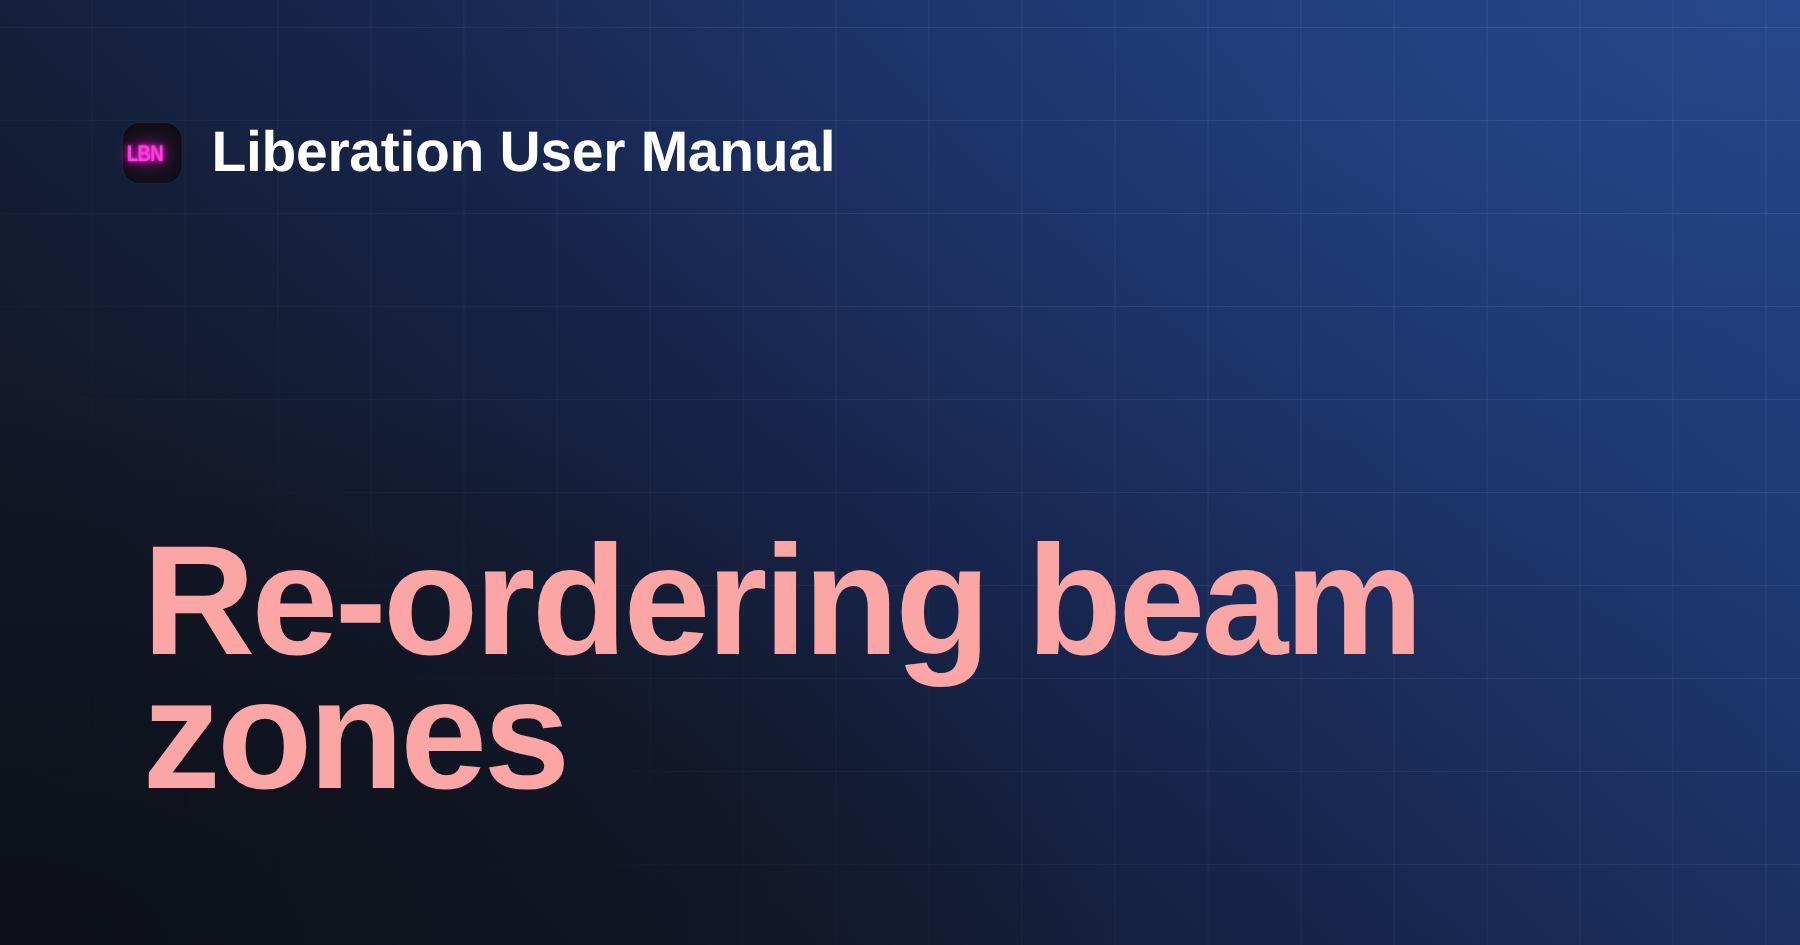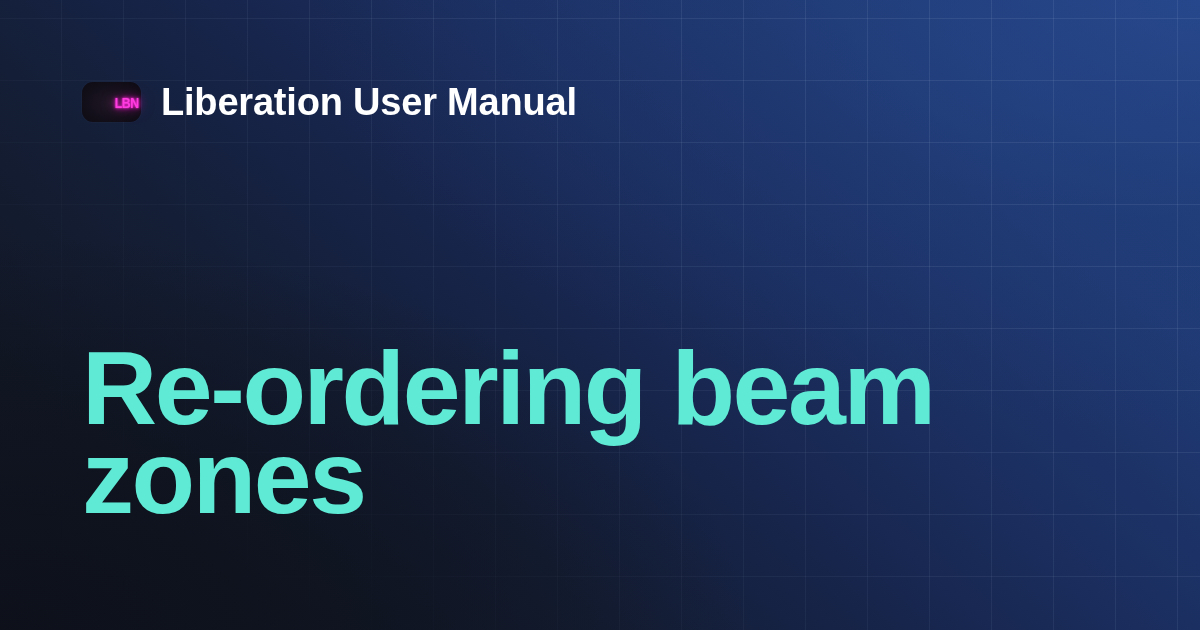--- a/index.html
+++ b/index.html
@@ -77,28 +77,28 @@
     position: absolute;
     left: 82px;
     top: 82px;
     display: flex;
     align-items: center;
     gap: 20px;
   }
 
   .logo-badge {
     position: relative;
-    width: 59px;
+    width: 39px;
     height: 40px;
     border-radius: 11px;
     background:
       radial-gradient(70% 70% at 50% 52%, #211826 0%, #14101b 55%, #0e0b13 100%);
     display: flex;
     align-items: center;
-    justify-content: flex-end;
+    justify-content: flex-start;
     flex: none;
     box-shadow: 0 0 0 1px rgba(255,255,255,0.02);
   }
   .logo-text {
     font-family: "Liberation Sans Narrow", "Liberation Sans", sans-serif;
     font-size: 15px;
     font-weight: 700;
     letter-spacing: -0.5px;
     line-height: 1;
     color: #ff3ce0;
@@ -118,26 +118,26 @@
     white-space: nowrap;
     line-height: 1;
   }
 
   
   .headline {
     position: absolute;
     left: 82px;
     top: 344px;
     width: 860px;
-    margin: 0;
+    margin: 13px;
     font-size: 104px;
     font-weight: 700;
     line-height: 0.855;
     letter-spacing: -2.4px;
-    color: #5eead4;
+    color: #fca5a5;
   }
 </style>
 </head>
 <body>
 
 <div id="card">
 
   <div class="bg-main"></div>
   <div class="bg-glow-tr"></div>
   <div class="bg-dark-bl"></div>

